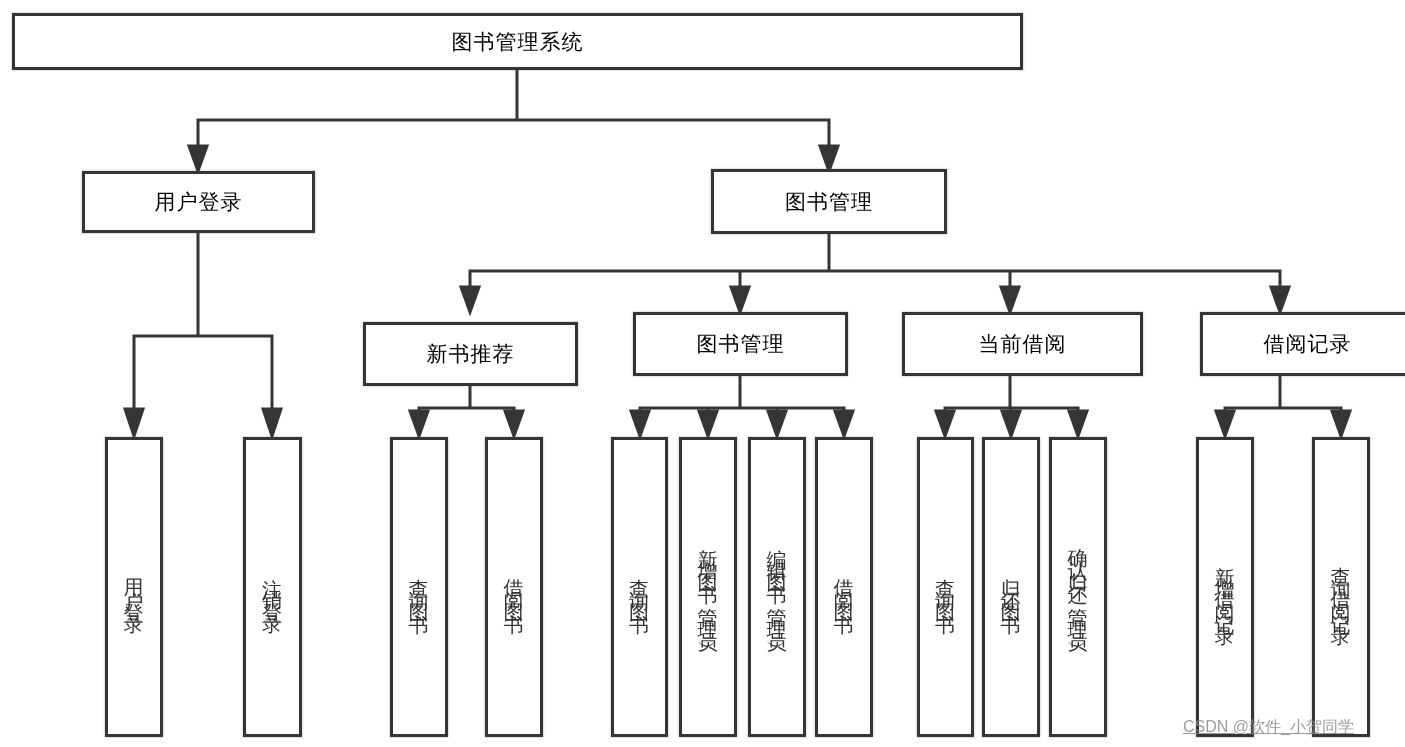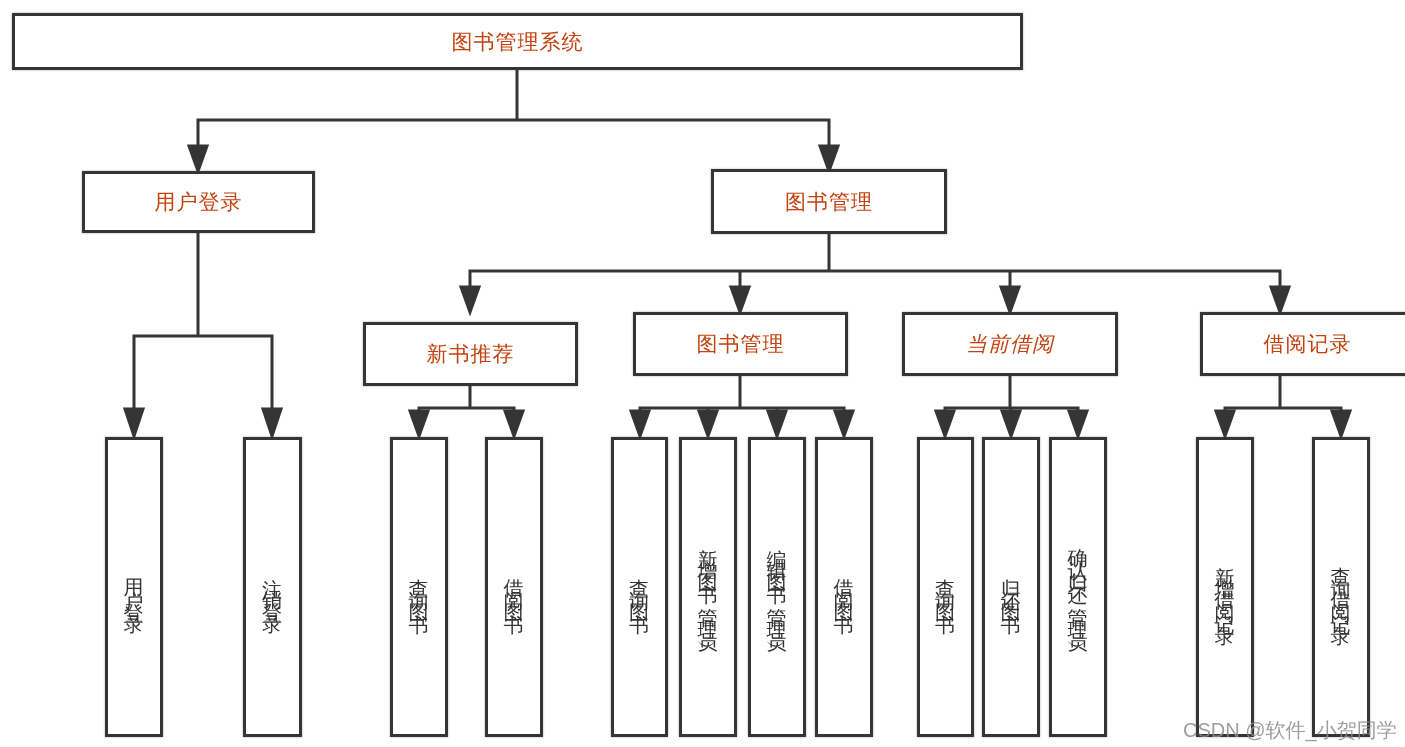--- a/index.html
+++ b/index.html
@@ -24,21 +24,21 @@
   .hnode {
     position: absolute;
     background: #ffffff;
     border: 3px solid #353535;
     box-shadow: 0 0 2px rgba(80,80,80,0.45);
     display: flex;
     align-items: center;
     justify-content: center;
     font-size: 21px;
     letter-spacing: 1px;
-    color: #c2410c;
+    color: #000000;
     z-index: 2;
   }
 
   .vnode {
     position: absolute;
     background: #ffffff;
     border: 3px solid #353535;
     box-shadow: 0 0 2px rgba(80,80,80,0.45);
     display: flex;
     align-items: center;
@@ -53,24 +53,25 @@
     letter-spacing: 12px;
     line-height: 1;
     color: #333333;
     white-space: nowrap;
   }
 
   .watermark {
     position: absolute;
     left: 1183px;
     top: 717px;
-    font-size: 20px;
+    font-size: 16px;
     color: rgba(140, 140, 140, 0.85);
     z-index: 3;
     white-space: nowrap;
+    text-decoration: underline;
   }
 </style>
 </head>
 <body>
 
 <div class="canvas">
 
   <svg class="connectors" viewBox="0 0 1405 747" xmlns="http://www.w3.org/2000/svg">
     <g stroke="#353535" stroke-width="3" fill="#353535">
 
@@ -133,21 +134,21 @@
   <div class="hnode" style="left:711px; top:169px; width:236px; height:65px;justify-content:center;">
     <span>图书管理</span>
   </div>
 
   <div class="hnode" style="left:363px; top:322px; width:215px; height:64px;">
     <span>新书推荐</span>
   </div>
   <div class="hnode" style="left:633px; top:312px; width:215px; height:64px;">
     <span>图书管理</span>
   </div>
-  <div class="hnode" style="left:902px; top:312px; width:216px; height:64px;font-style:italic;">
+  <div class="hnode" style="left:902px; top:312px; width:241px; height:64px;">
     <span>当前借阅</span>
   </div>
   <div class="hnode" style="left:1172px; top:312px; width:215px; height:64px;margin-left:28px;">
     <span>借阅记录</span>
   </div>
 
   <div class="vnode" style="left:105px; top:437px; width:58px; height:300px;">
     <span>用户登录</span>
   </div>
   <div class="vnode" style="left:243px; top:437px; width:59px; height:300px;">

